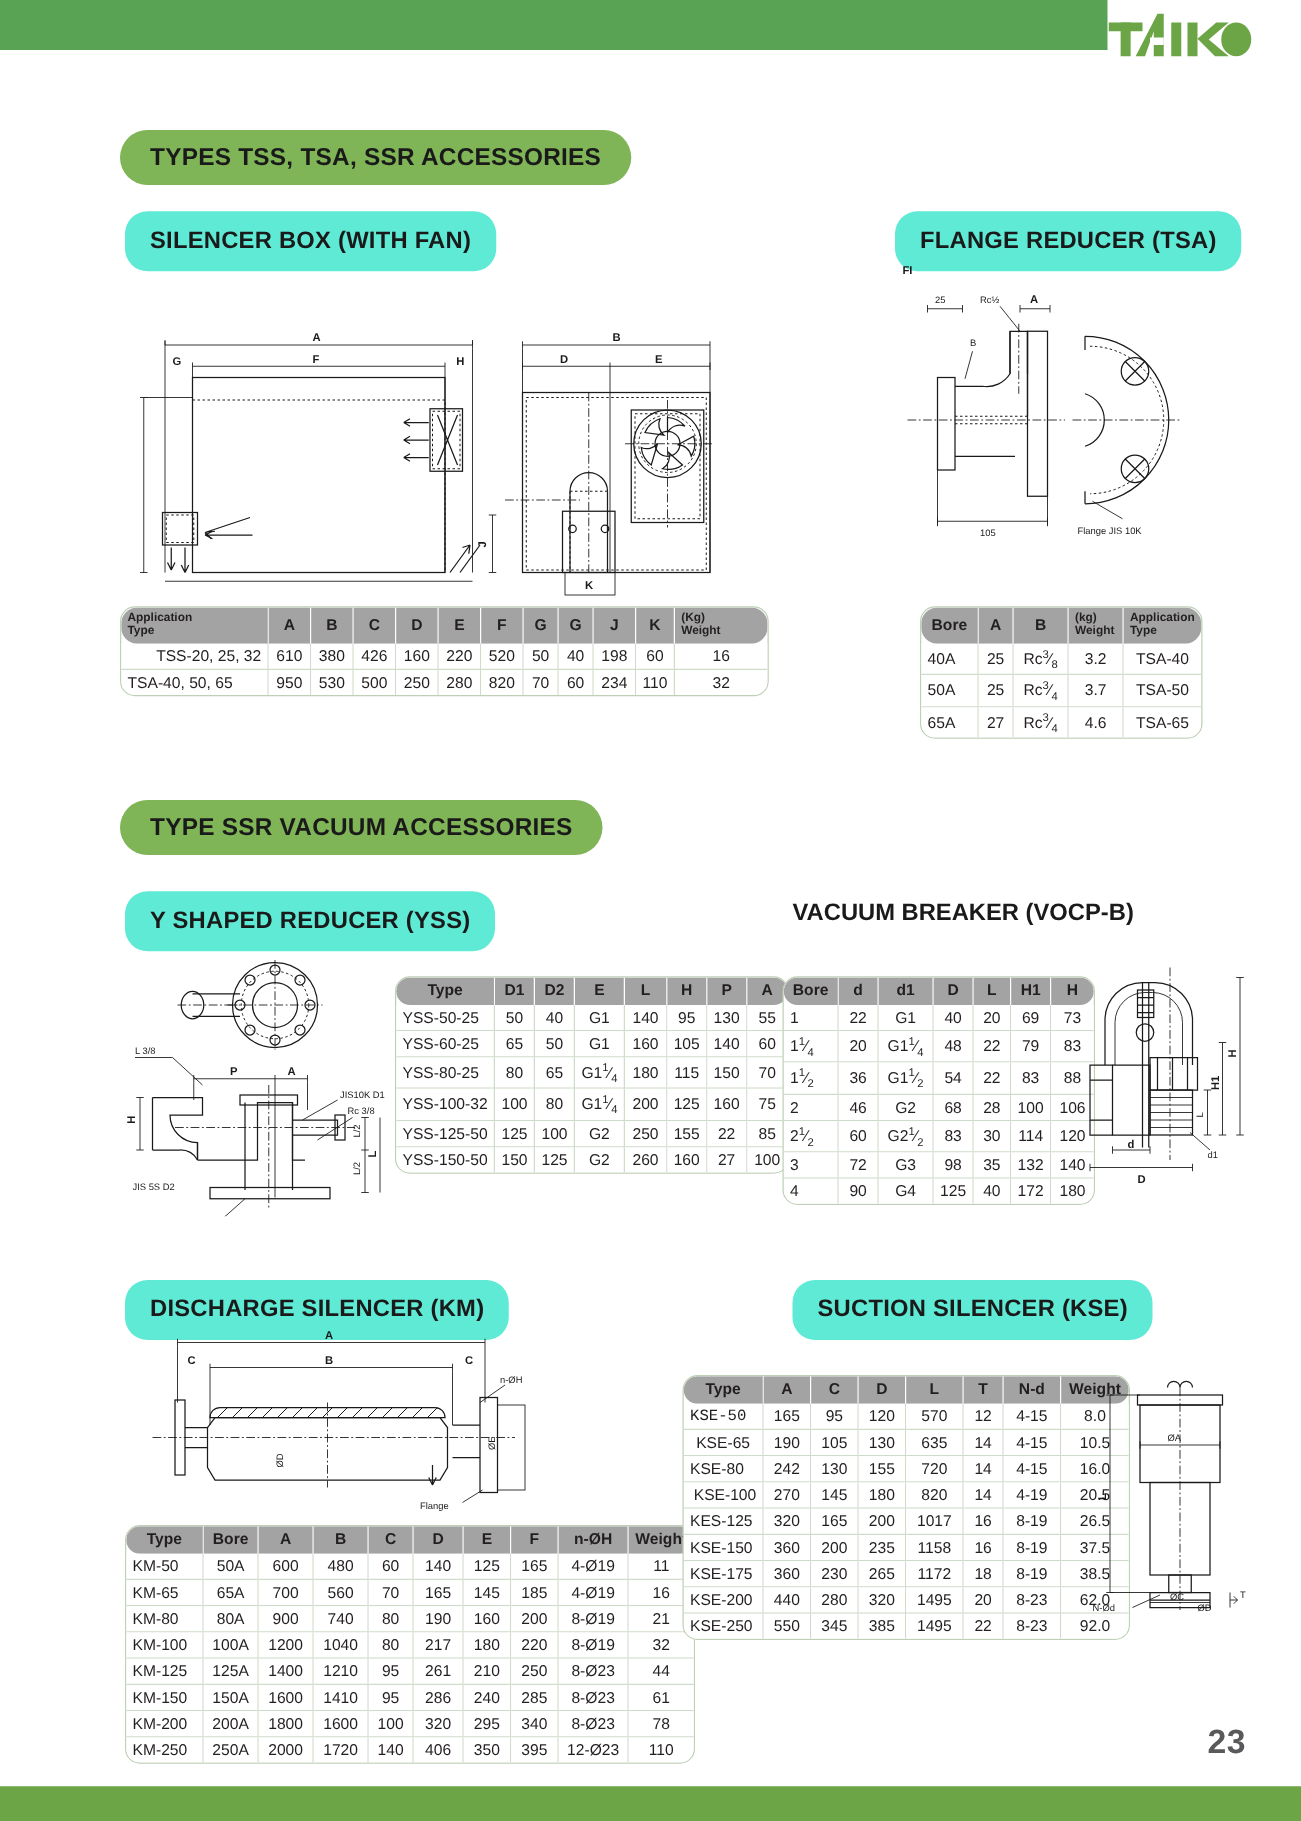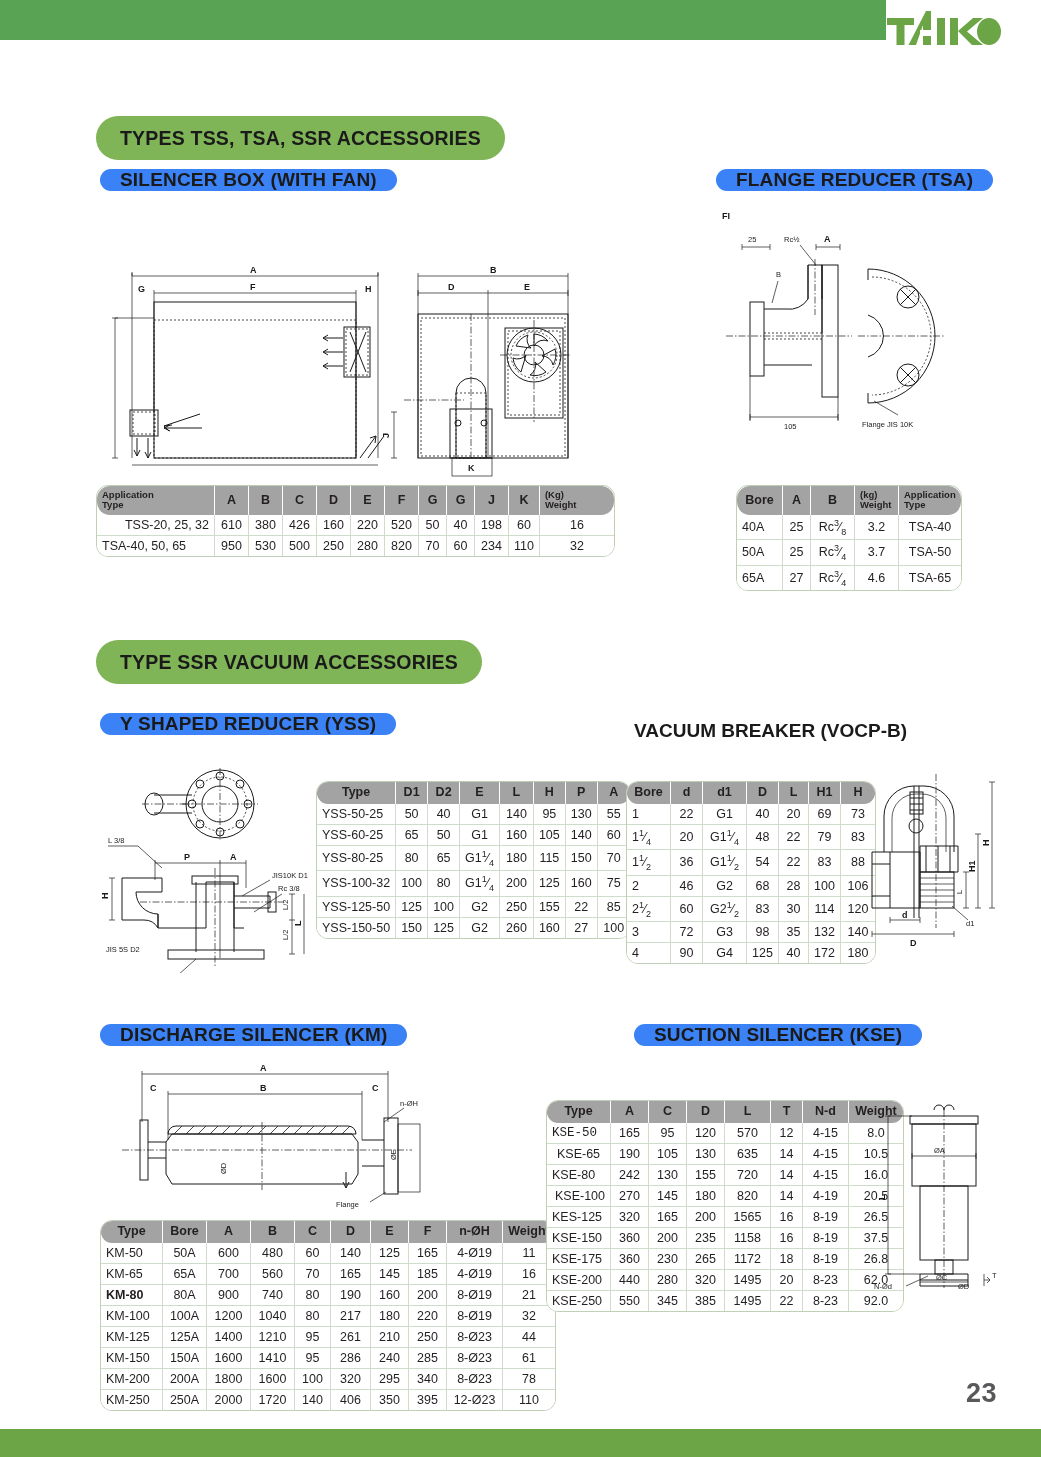--- a/index.html
+++ b/index.html
@@ -13,23 +13,23 @@
   .logo{position:absolute;right:38px;top:8px;width:118px;height:44px;}
   .pageno{position:absolute;right:44px;bottom:48px;font-size:27px;font-weight:bold;color:#58595b;letter-spacing:.5px;}
 
   
   .pill-main{
     position:absolute;background:#7fb457;border-radius:22px;
     font-weight:bold;font-size:19.5px;letter-spacing:.2px;color:#1a1a1a;
     display:flex;align-items:center;padding:0 24px;height:44px;white-space:nowrap;
   }
   .pill-sub{
-    position:absolute;background:#3b82f6;border-radius:18px;
+    position:absolute;background:#5eead4;border-radius:18px;
     font-weight:bold;font-size:19px;letter-spacing:.2px;color:#1a1a1a;
-    display:flex;align-items:center;padding:0 20px;height:22px;white-space:nowrap;
+    display:flex;align-items:center;padding:0 20px;height:48px;white-space:nowrap;
   }
   .pill-plain{
     position:absolute;font-weight:bold;font-size:19px;color:#1a1a1a;
     display:flex;align-items:center;height:36px;white-space:nowrap;background:transparent;
   }
 
   
   .tbl-wrap{position:absolute;}
   table.spec{border-collapse:separate;border-spacing:0;font-size:12.5px;color:#231f20;}
   table.spec thead th{
@@ -73,21 +73,21 @@
       <polygon points="41,3 46,3 46,37 38,37 38,17 31,37 23.5,37"></polygon>
       <rect x="35" y="22" width="11" height="6" fill="#ffffff"></rect>
       <rect x="52" y="10" width="8" height="27"></rect>
       <rect x="65" y="10" width="8" height="27"></rect>
       <polygon points="73,23 88,10 98,10 82,23.5 98,37 87,37"></polygon>
       <ellipse cx="104" cy="23.5" rx="12" ry="13.5"></ellipse>
     </g>
   </svg>
 </div>
 
-<div class="pill-main" style="left:96px;top:116px;">TYPES TSS, TSA, SSR ACCESSORIES</div>
+<div class="pill-main" style="left:96px;top:104px;">TYPES TSS, TSA, SSR ACCESSORIES</div>
 
 <div class="pill-sub" style="left:100px;top:169px;">SILENCER BOX (WITH FAN)</div>
 
 <div class="pill-sub" style="left:716px;top:169px;">FLANGE REDUCER (TSA)</div>
 
 <div class="dwg" style="left:110px;top:262px;">
 <svg width="300" height="215" viewBox="0 0 300 215">
 
   <line class="ln-t" x1="22" y1="14" x2="268" y2="14"></line>
   <path class="ln-t" d="M22 11 l0 6 M268 11 l0 6"></path>
@@ -773,21 +773,21 @@
             <td>700</td>
             <td>560</td>
             <td>70</td>
             <td>165</td>
             <td>145</td>
             <td>185</td>
             <td>4-Ø19</td>
             <td>16</td>
           </tr>
           <tr>
-            <td style="text-align: left; font-weight: bold;">KM-80</td>
+            <td style="text-align: left;">KM-80</td>
             <td>80A</td>
             <td>900</td>
             <td>740</td>
             <td>80</td>
             <td>190</td>
             <td>160</td>
             <td>200</td>
             <td>8-Ø19</td>
             <td>21</td>
           </tr>
@@ -920,21 +920,21 @@
             <td>820</td>
             <td>14</td>
             <td>4-19</td>
             <td>20.5</td>
           </tr>
           <tr>
             <td style="text-align: left;">KES-125</td>
             <td>320</td>
             <td>165</td>
             <td>200</td>
-            <td>1565</td>
+            <td>1017</td>
             <td>16</td>
             <td>8-19</td>
             <td>26.5</td>
           </tr>
           <tr>
             <td style="text-align: left;">KSE-150</td>
             <td>360</td>
             <td>200</td>
             <td>235</td>
             <td>1158</td>
@@ -943,21 +943,21 @@
             <td>37.5</td>
           </tr>
           <tr>
             <td style="text-align: left;">KSE-175</td>
             <td>360</td>
             <td>230</td>
             <td>265</td>
             <td>1172</td>
             <td>18</td>
             <td>8-19</td>
-            <td>26.8</td>
+            <td>38.5</td>
           </tr>
           <tr>
             <td style="text-align: left;">KSE-200</td>
             <td>440</td>
             <td>280</td>
             <td>320</td>
             <td>1495</td>
             <td>20</td>
             <td>8-23</td>
             <td>62.0</td>

